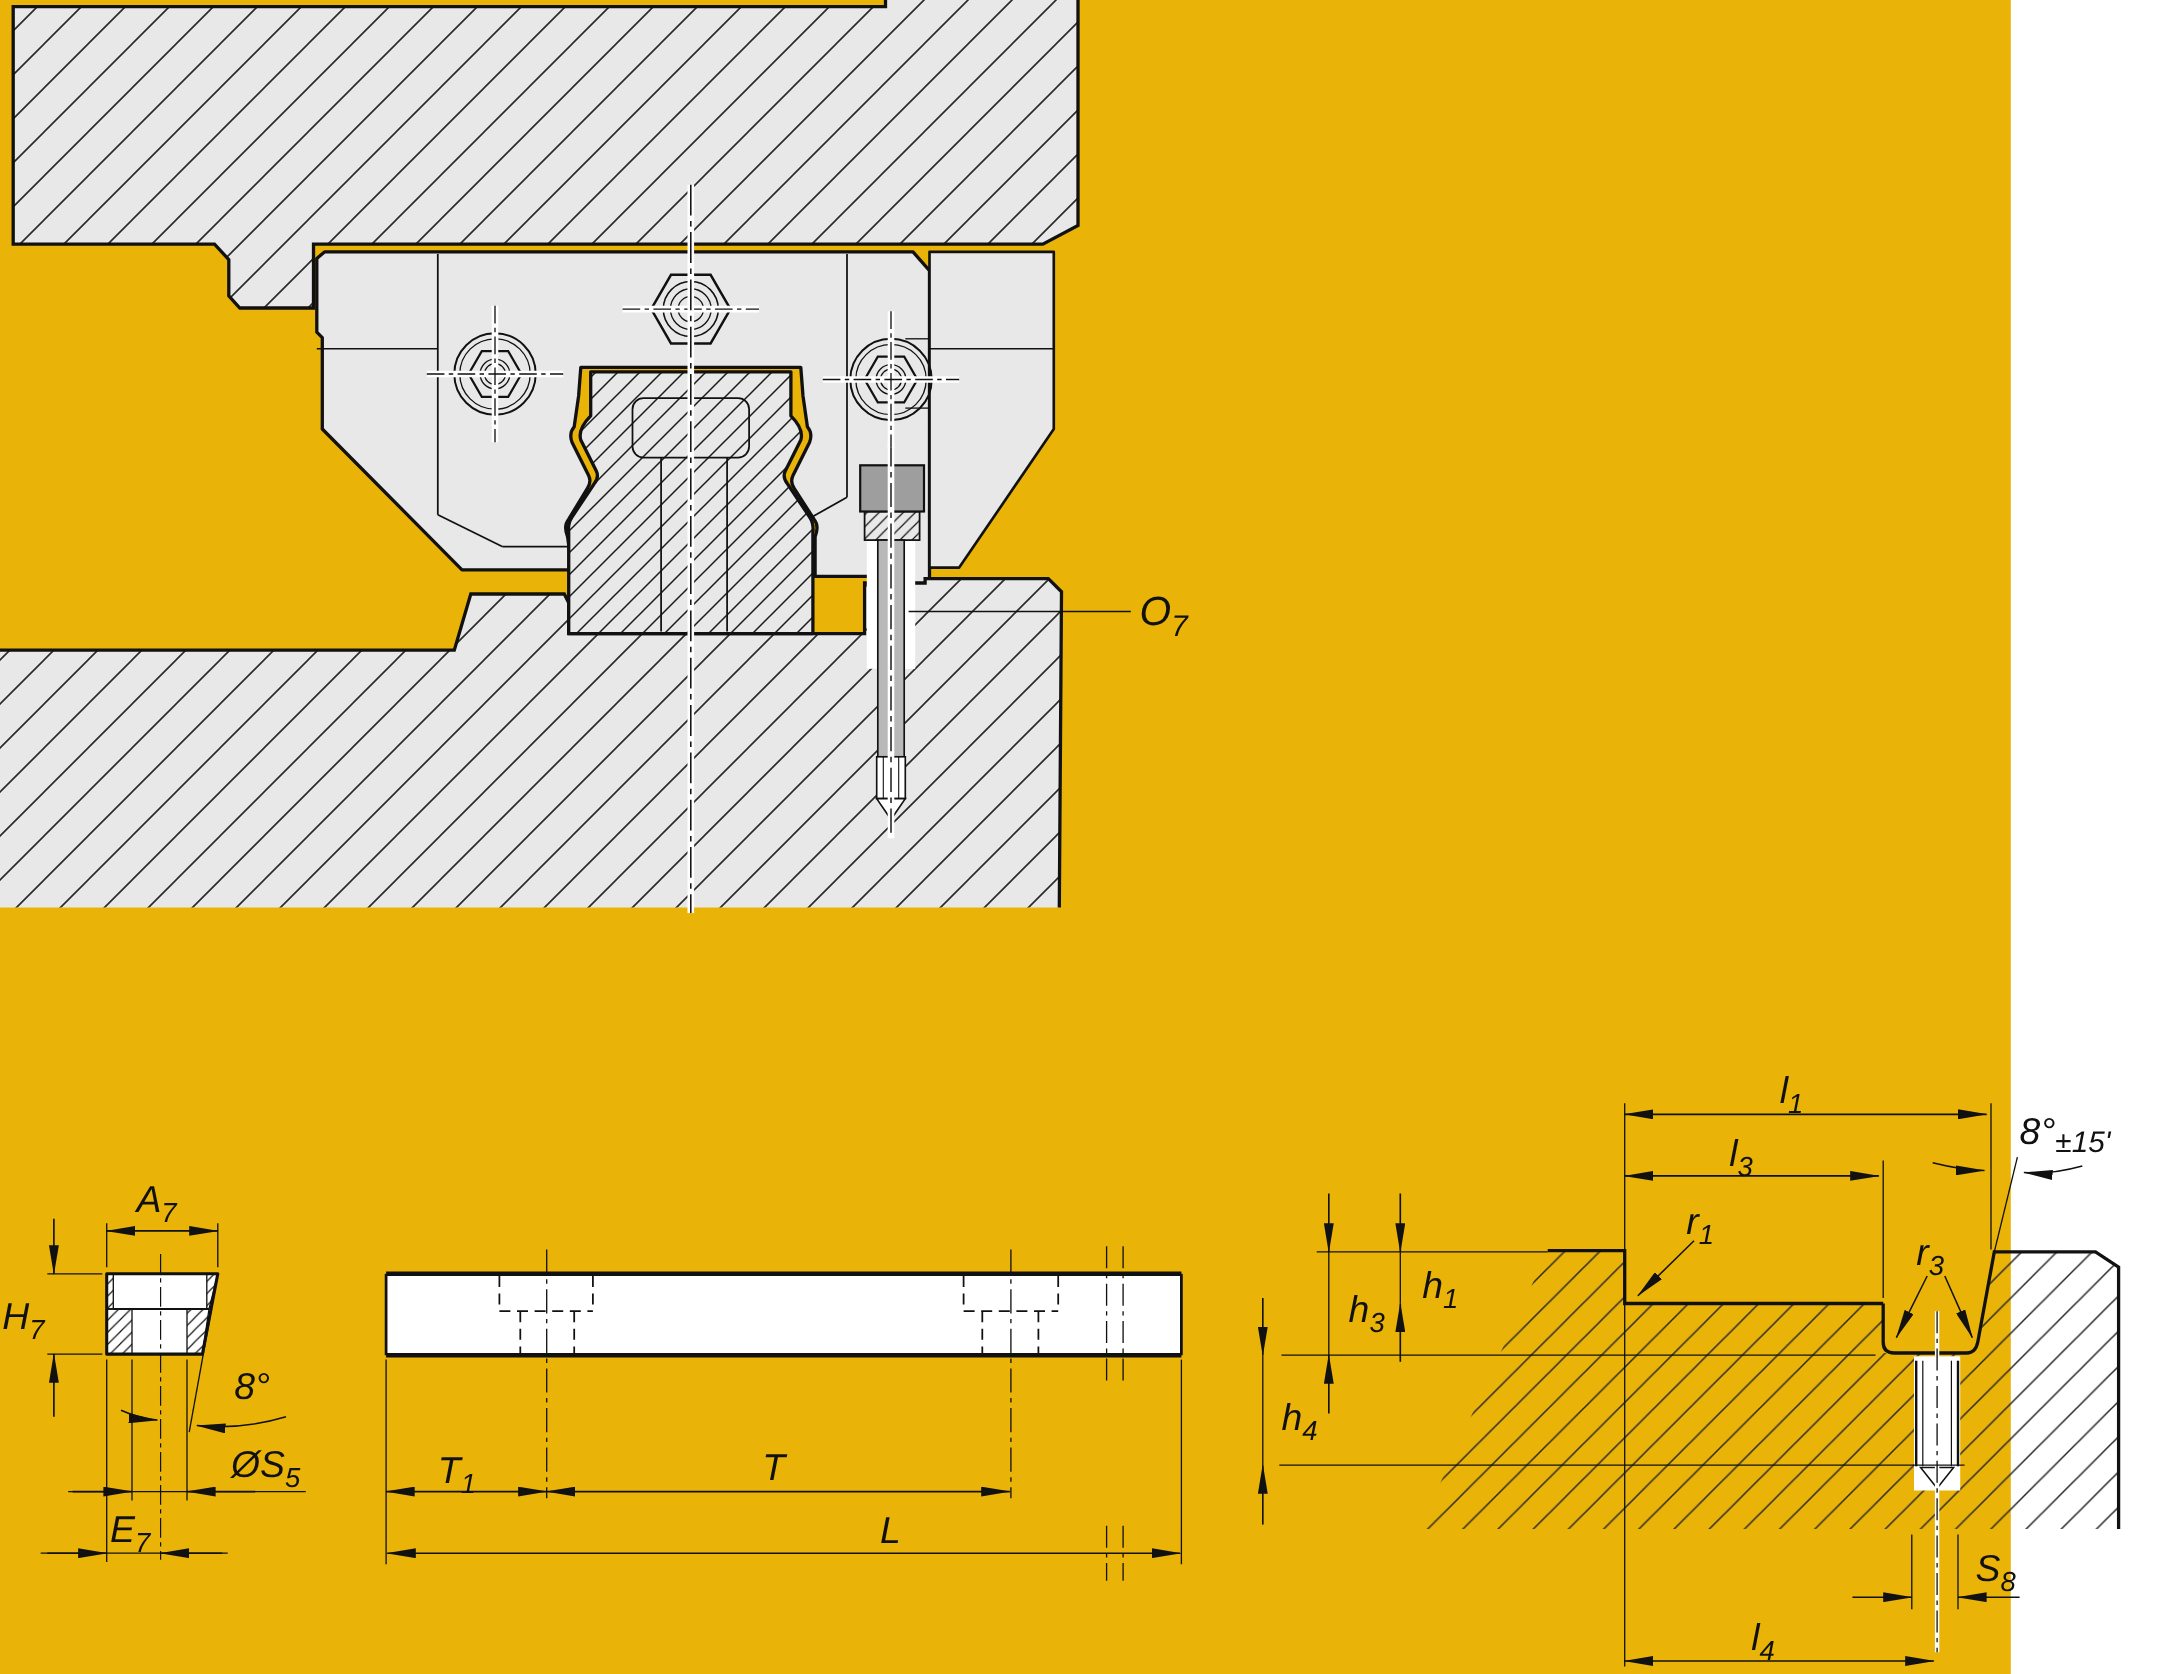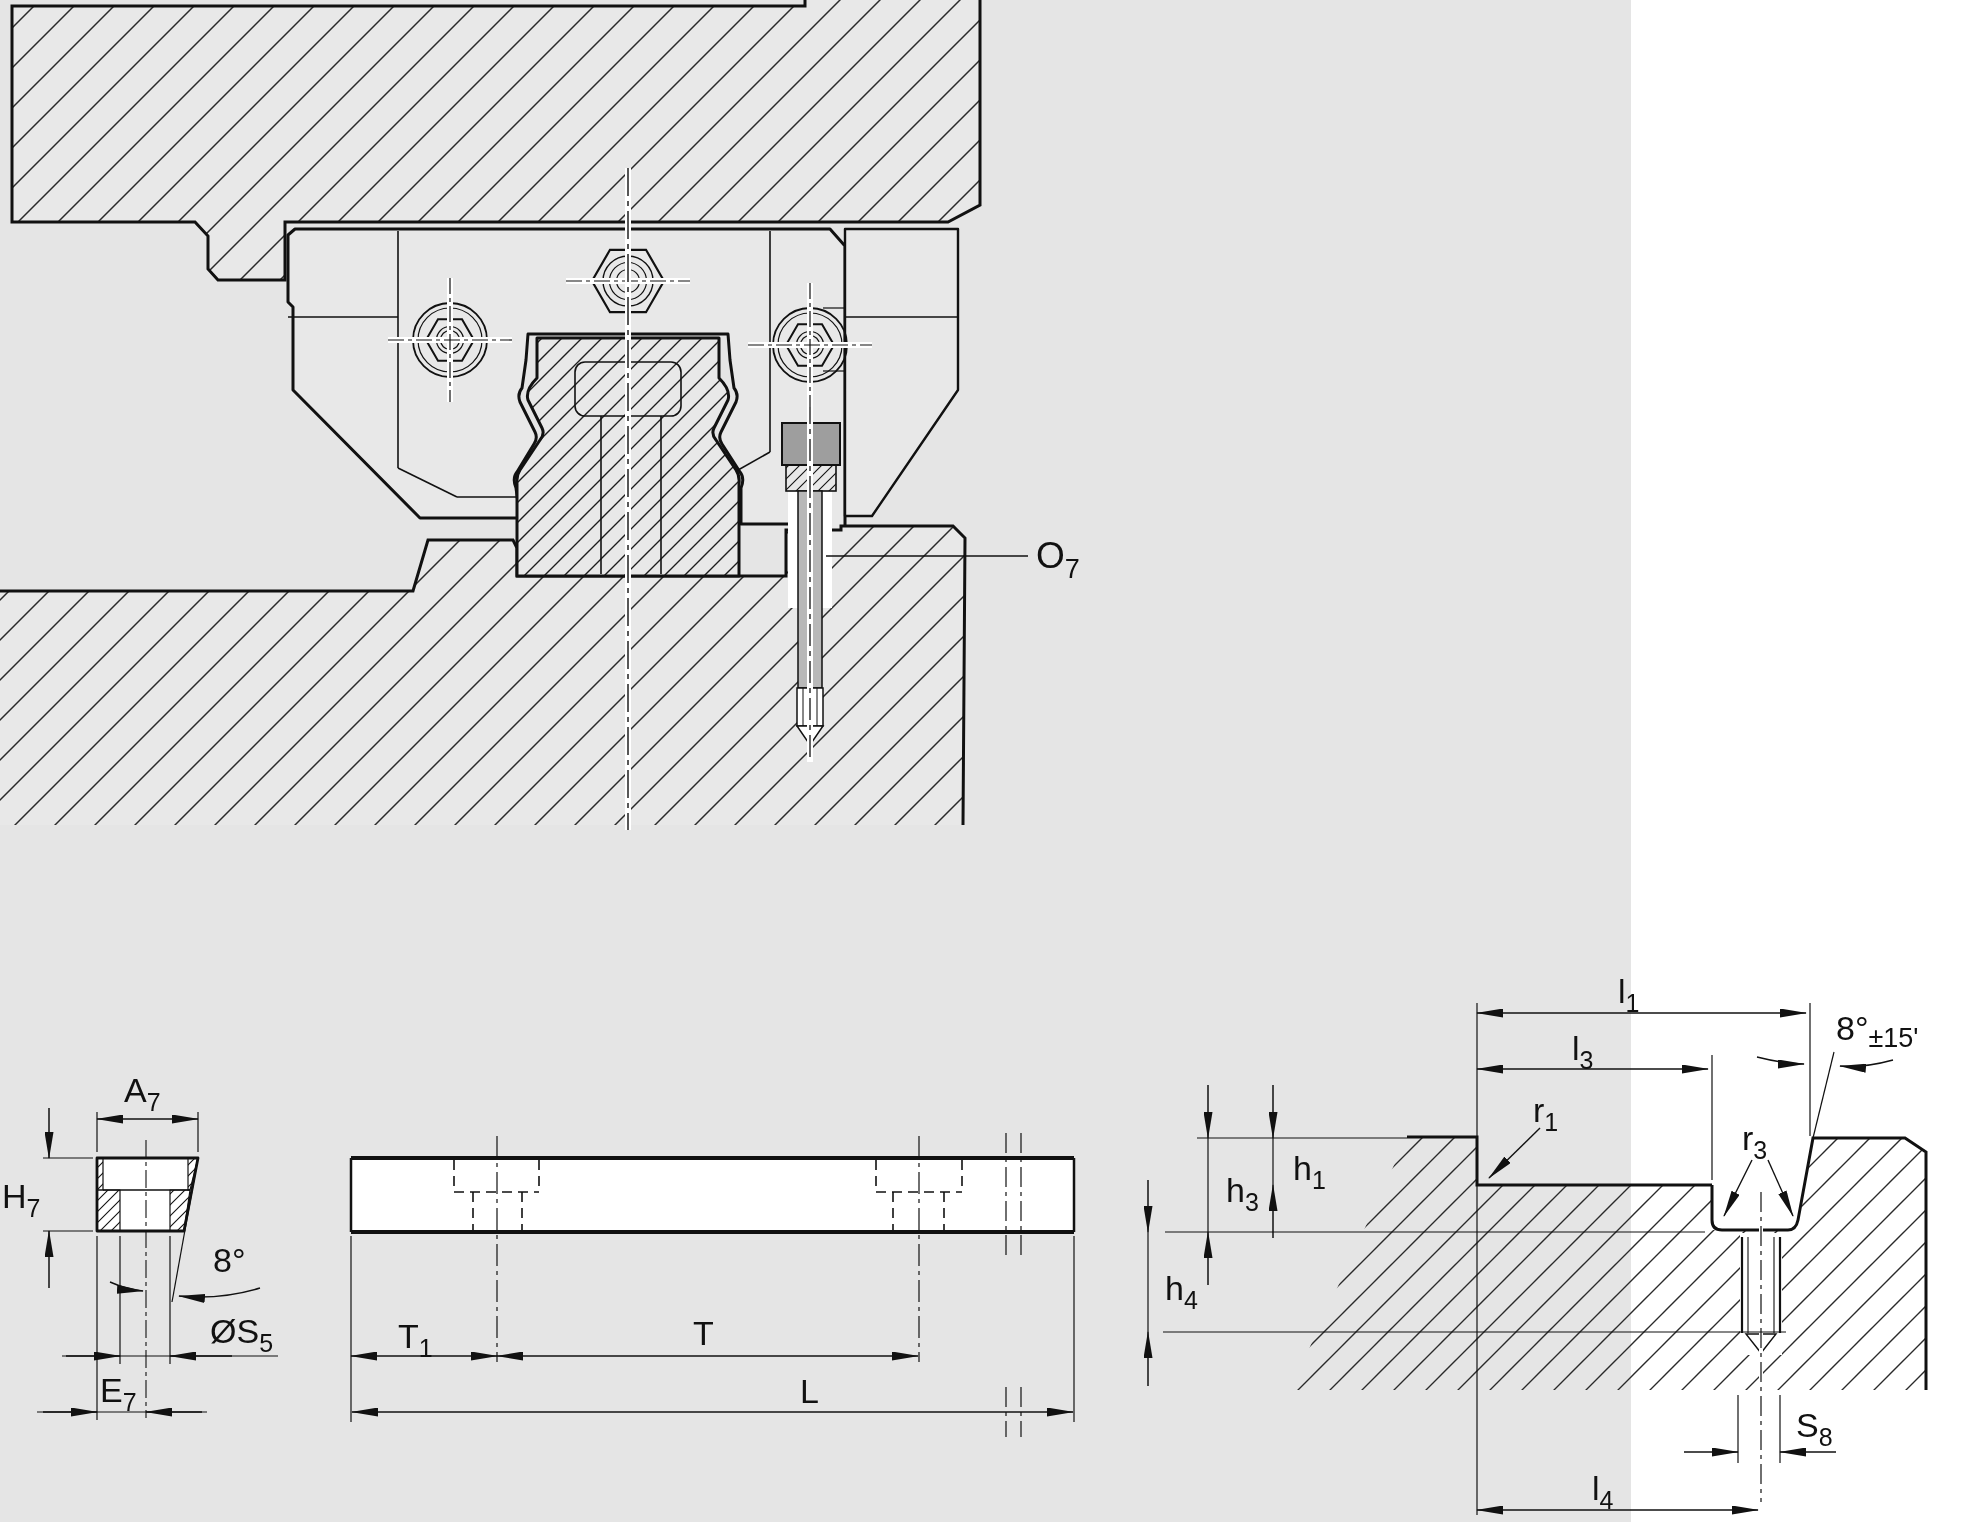--- a/index.html
+++ b/index.html
@@ -1,17 +1,17 @@
 <!DOCTYPE html>
 <html><head>
 <meta charset="utf-8">
 <style>
   html,body{margin:0;padding:0;background:#fff;}
-  .page{width:1631px;height:1522px;position:relative;background:#e5e5e5;
-        font-family:"Liberation Sans", sans-serif;}
+  .page{width:1828px;height:1522px;position:relative;background:#eab308;
+        font-family:"Liberation Sans", sans-serif;font-style:italic;}
   svg{display:block;}
   text{fill:#111;}
 </style>
 </head>
 <body>
 
 <div class="page">
 <svg width="1972" height="1522" viewBox="0 0 1972 1522">
   <defs>
 

